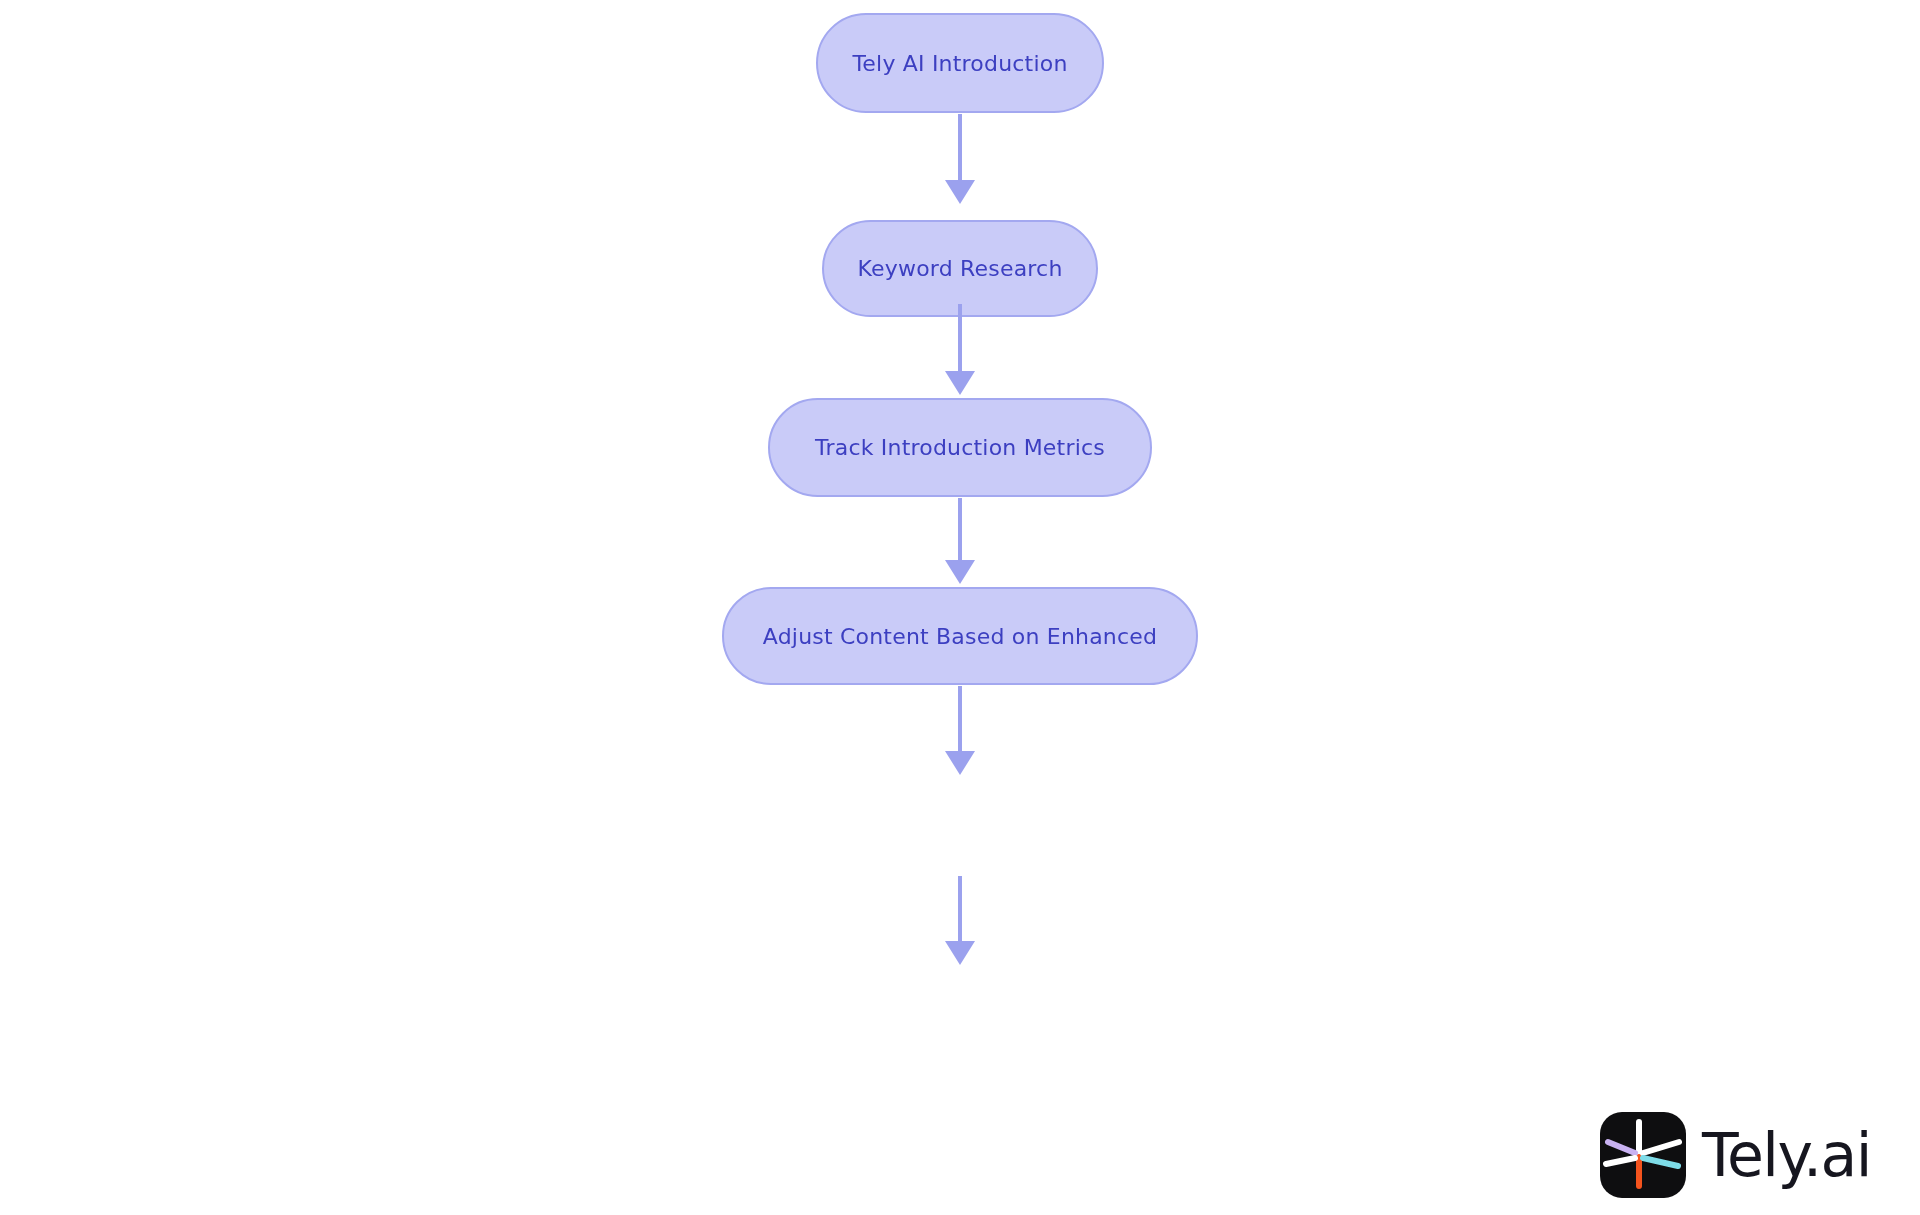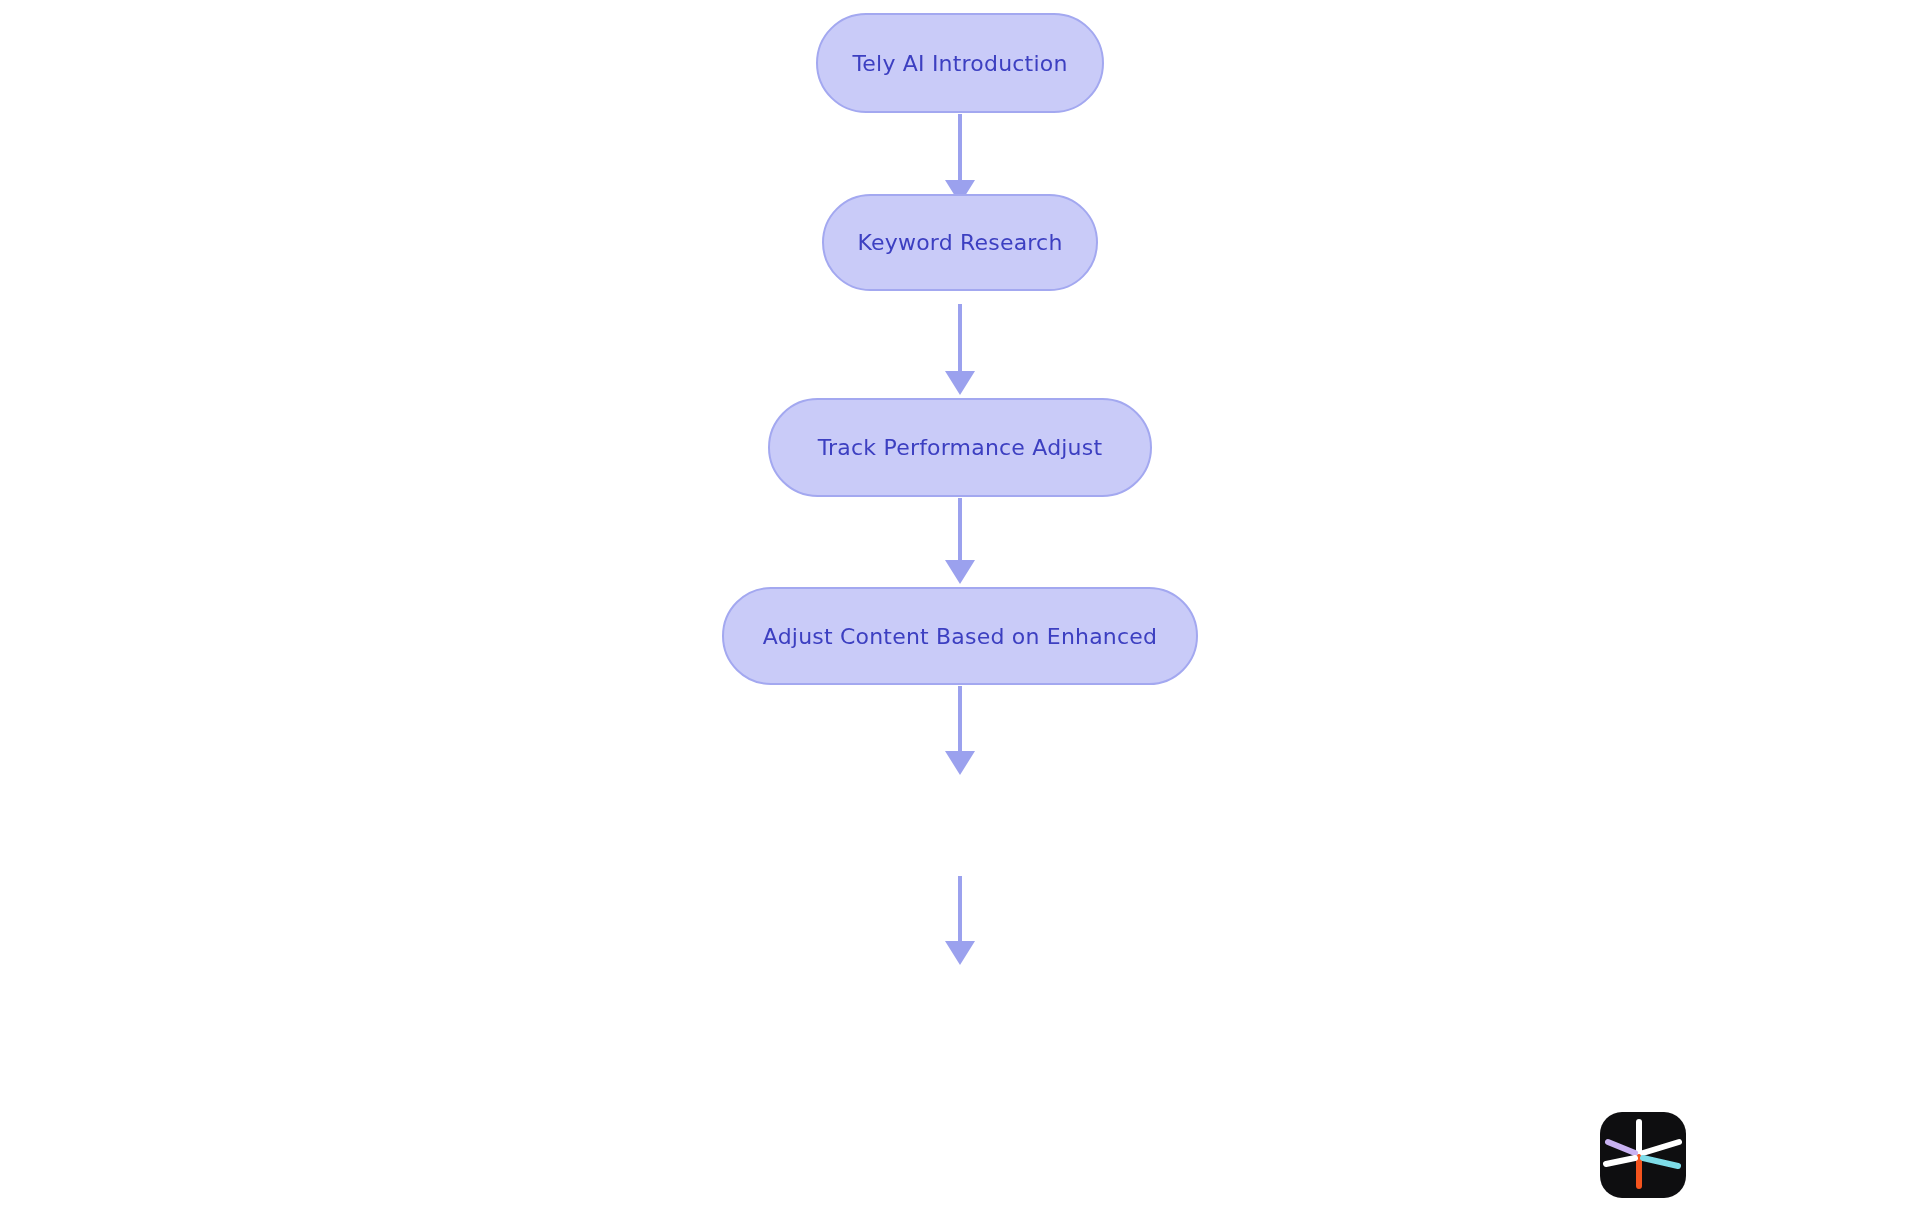--- a/index.html
+++ b/index.html
@@ -35,21 +35,21 @@
     box-sizing: border-box;
     display: flex;
     align-items: center;
     justify-content: center;
     color: var(--node-text);
     font-size: 22px;
     letter-spacing: 0.2px;
     white-space: nowrap;
   }
   .n1 { top: 13px;  width: 288px; height: 100px; }
-  .n2 { top: 194px; width: 276px; height: 97px;  }
+  .n2 { top: 220px; width: 276px; height: 97px;  }
   .n3 { top: 398px; width: 384px; height: 99px;  }
   .n4 { top: 587px; width: 476px; height: 98px;  }
   .n5 { top: 778px; width: 428px; height: 97px;  }
   .n6 { top: 969px; width: 438px; height: 101px; }
   
   .arrow {
     position: absolute;
     left: 50%;
     transform: translateX(-50%);
     width: 32px;
@@ -113,21 +113,21 @@
   <div class="node n2">
     <span>Keyword Research</span>
   </div>
 
   <div class="arrow a2">
     <div class="shaft"></div>
     <div class="head"></div>
   </div>
 
   <div class="node n3">
-    <span>Track Performance Adjust</span>
+    <span>Track Introduction Metrics</span>
   </div>
 
   <div class="arrow a3">
     <div class="shaft"></div>
     <div class="head"></div>
   </div>
 
   <div class="node n4">
     <span>Adjust Content Based on Enhanced</span>
   </div>
@@ -153,15 +153,16 @@
       <line x1="39" y1="45" x2="39" y2="74" stroke-width="6" stroke-linecap="round" stroke="#f4531d"></line>
 
       <line x1="35" y1="41" x2="8" y2="30" stroke-width="6" stroke-linecap="round" stroke="#c9b2f2"></line>
 
       <line x1="35" y1="46" x2="6" y2="52" stroke-width="6" stroke-linecap="round" stroke="#ffffff"></line>
 
       <line x1="43" y1="41" x2="79" y2="30" stroke-width="6" stroke-linecap="round" stroke="#ffffff"></line>
 
       <line x1="43" y1="46" x2="78" y2="54" stroke-width="6" stroke-linecap="round" stroke="#7edce8"></line>
     </svg>
+    <span class="logo-text">Tely.ai</span>
   </div>
 
 </div>
 
 </body></html>

